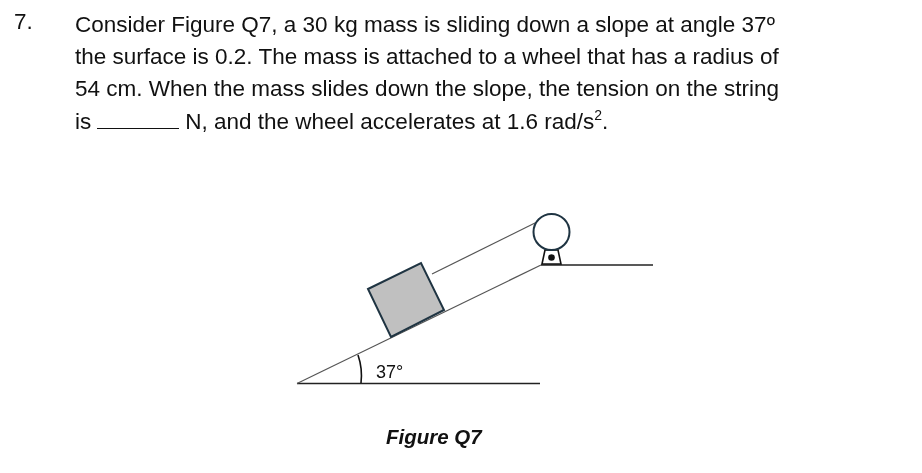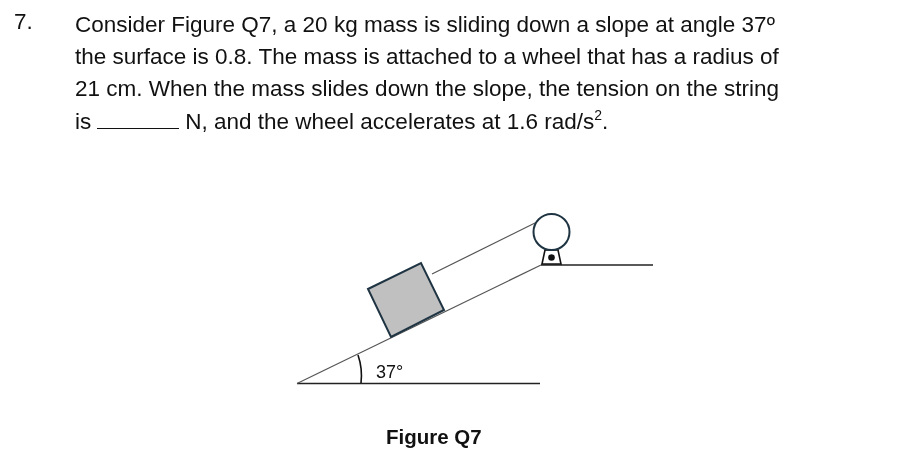--- a/index.html
+++ b/index.html
@@ -6,30 +6,30 @@
     body { width: 922px; height: 473px; position: relative; overflow: hidden;
       font-family: "Liberation Sans", sans-serif; color: #111111; }
     .qnum { position: absolute; left: 14px; top: 9px; font-size: 22.5px; }
     .qtext { position: absolute; left: 75px; top: 9px; width: 830px;
       font-size: 22.5px; line-height: 32.2px; }
     .qline { display: block; white-space: nowrap; }
     .blank { display: inline-block; width: 82px; border-bottom: 1.5px solid #111;
       height: 18px; vertical-align: baseline; margin: 0 6px 0 6px; }
     sup { font-size: 14px; line-height: 0; vertical-align: 9px; }
     svg.fig { position: absolute; left: 0; top: 0; }
-    .caption { position: absolute; left: 386px; top: 425px; font-size: 20.5px; font-weight: bold; }
+    .caption { position: absolute; left: 386px; top: 425px; font-size: 20.5px; font-weight: bold; font-style: italic; }
   </style>
 </head>
 <body>
 
 <div class="qnum">7.</div>
 <div class="qtext">
-  <span class="qline">Consider Figure Q7, a 20 kg mass is sliding down a slope at angle 37º</span>
-  <span class="qline">the surface is 0.8. The mass is attached to a wheel that has a radius of</span>
-  <span class="qline">21 cm. When the mass slides down the slope, the tension on the string</span>
+  <span class="qline">Consider Figure Q7, a 30 kg mass is sliding down a slope at angle 37º</span>
+  <span class="qline">the surface is 0.2. The mass is attached to a wheel that has a radius of</span>
+  <span class="qline">54 cm. When the mass slides down the slope, the tension on the string</span>
   <span class="qline"><span>is</span><span class="blank"></span><span>N, and the wheel accelerates at 1.6 rad/s</span><sup>2</sup><span>.</span></span>
 </div>
 
 <svg class="fig" width="922" height="473">
 
   <line x1="297" y1="383.5" x2="540" y2="383.5" stroke="#222" stroke-width="1.3"></line>
 
   <line x1="297" y1="383.5" x2="541" y2="265" stroke="#555" stroke-width="1.2"></line>
 
   <line x1="541" y1="265" x2="653" y2="265" stroke="#222" stroke-width="1.3"></line>

